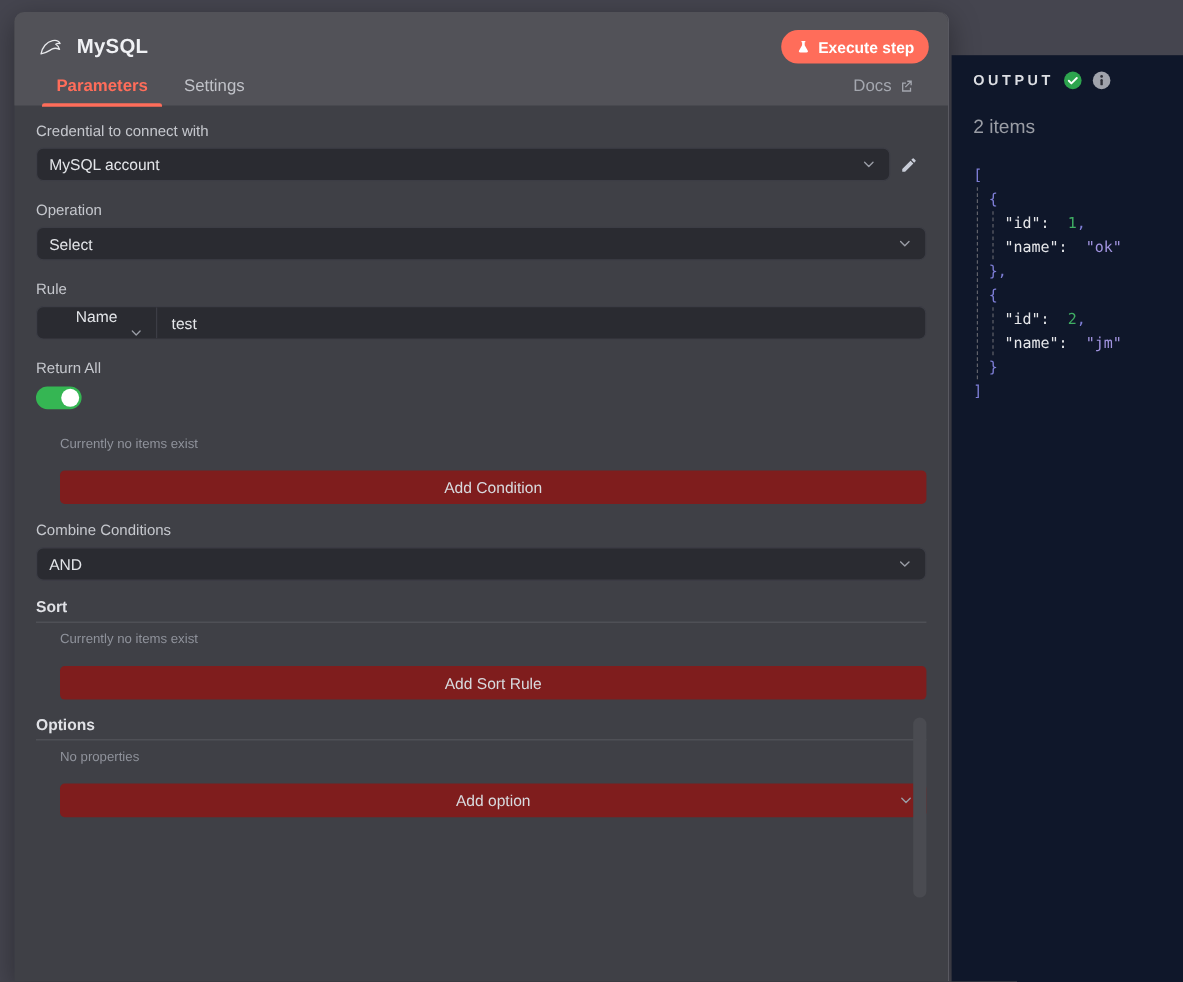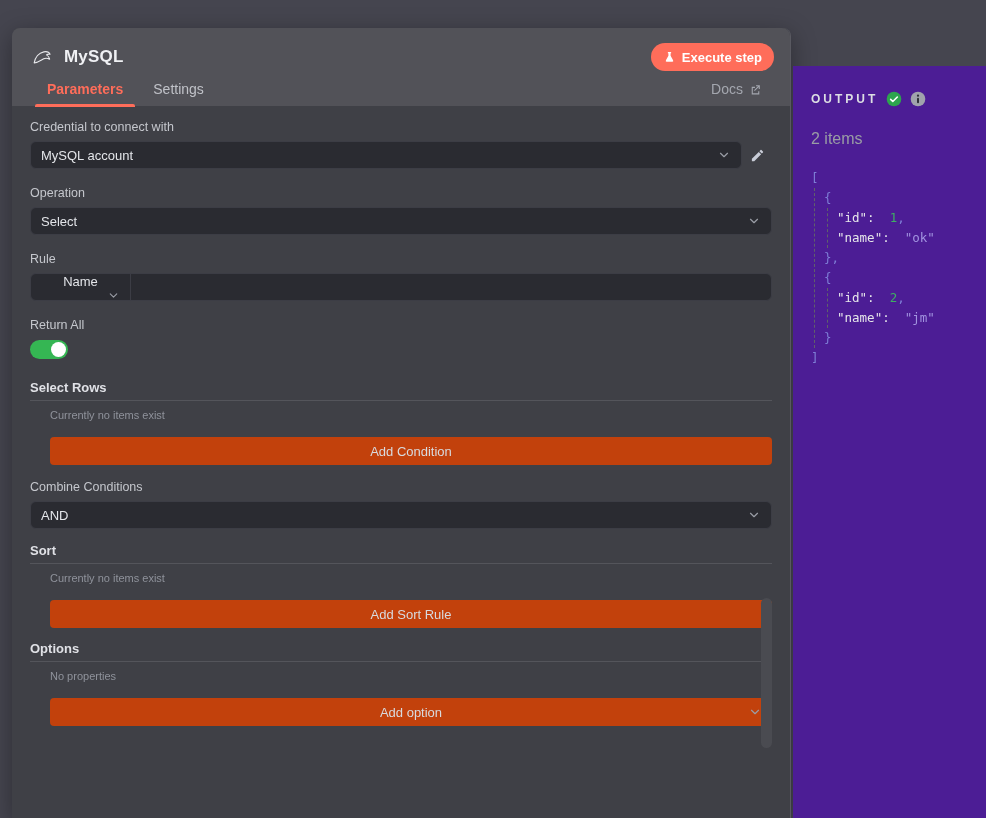--- a/index.html
+++ b/index.html
@@ -6,21 +6,21 @@
   html,body { width:986px; height:818px; overflow:hidden; }
   body {
     background:#45454f;
     font-family:"Liberation Sans","DejaVu Sans",sans-serif;
     position:relative;
     -webkit-font-smoothing:antialiased;
   }
 
   
   .ndv {
-    position:absolute; left:12px; top:28px; width:779px; bottom:0;
+    position:absolute; left:12px; top:10px; width:779px; bottom:0;
     background:#3f4046;
     border-radius:8px 8px 0 0;
     border-right:1px solid #595961;
     box-shadow:0 6px 24px rgba(0,0,0,.35);
   }
   .ndv-header {
     background:#525258;
     border-radius:8px 8px 0 0;
     padding:13px 16px 0 18px;
     height:78px;
@@ -85,36 +85,36 @@
   }
 
   .section-title {
     font-size:13px; font-weight:600; color:#e0e1e6; line-height:14px;
     padding-bottom:5px; border-bottom:1px solid #54555b;
   }
   .section-content { margin-left:20px; }
   .empty-text { margin-top:7px; font-size:11px; line-height:14px; color:#8f929b; }
   .add-btn {
     margin-top:15px; width:100%; height:28px;
-    background:#c2410c; border:none; border-radius:4px;
+    background:#7f1d1d; border:none; border-radius:4px;
     color:#d8dade; font-size:13px; cursor:pointer; font-family:inherit;
     position:relative; display:flex; align-items:center; justify-content:center;
   }
   .add-btn .chev { position:absolute; right:10px; top:7px; }
   .sec-gap { margin-bottom:15px; }
 
   .scroll-thumb {
     position:absolute; right:18px; bottom:70px; width:11px; height:150px;
     background:#4a4b51; border-radius:6px;
   }
 
   
   .output-panel {
     position:absolute; left:793px; top:46px; right:0; bottom:0;
-    background:#4c1d95; padding:25px 14px 0 18px;margin-top:20px;
+    background:#0f172a; padding:13px 14px 0 18px;
   }
   .output-header { display:flex; align-items:center; gap:8px; }
   .output-title { font-size:12px; font-weight:700; letter-spacing:3px; color:#dcdee3; }
   .icon-chip { display:flex; }
   .items-count { margin-top:23px; font-size:16px; color:#9a9da5; }
 
   .json-viewer {
     margin-top:20px;
     font-family:"DejaVu Sans Mono",monospace;
     font-size:12.5px; color:#e6e7ea;
@@ -196,28 +196,28 @@
     <div class="field-label">Rule</div>
     <div class="table-row mb-gap">
       <div class="table-mode">
         <span class="value">Name</span>
         <span class="chev">
           <svg width="13" height="13" viewBox="0 0 24 24">
               <path d="M6 9l6 6 6-6" stroke="#9a9da6" stroke-width="2" fill="none" stroke-linecap="round" stroke-linejoin="round"></path>
             </svg>
         </span>
       </div>
+      <input class="table-input" value="test" style="">
     </div>
 
     <div class="field-label" style="margin-bottom:7px">Return All</div>
     <div class="toggle">
       <span class="knob"></span>
     </div>
 
-    <div class="section-title">Select Rows</div>
     <div class="section-content sec-gap">
       <div class="empty-text">Currently no items exist</div>
       <button class="add-btn">Add Condition</button>
     </div>
 
     <div class="field-label">Combine Conditions</div>
     <div class="input-shell" style="margin-bottom:15px">
       <span class="value">AND</span>
       <span class="chev">
         <svg width="14" height="14" viewBox="0 0 24 24">

